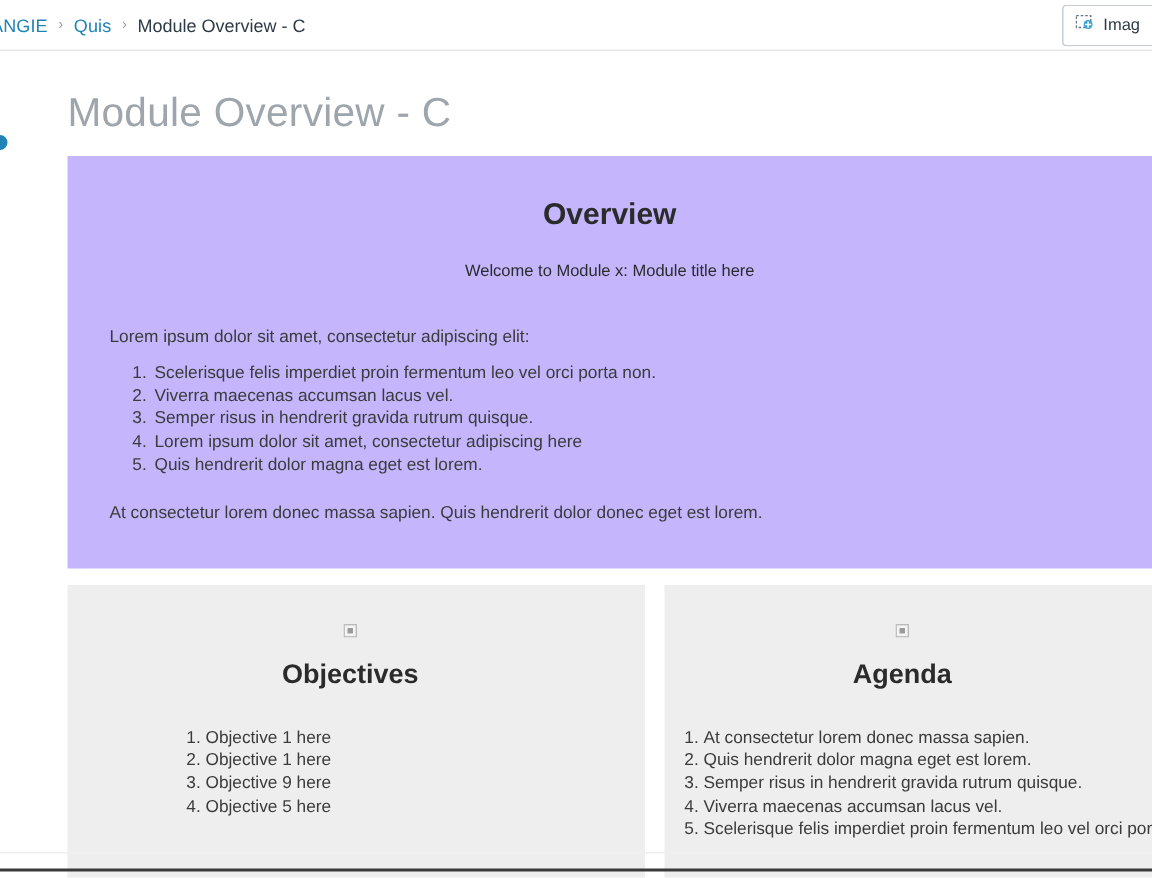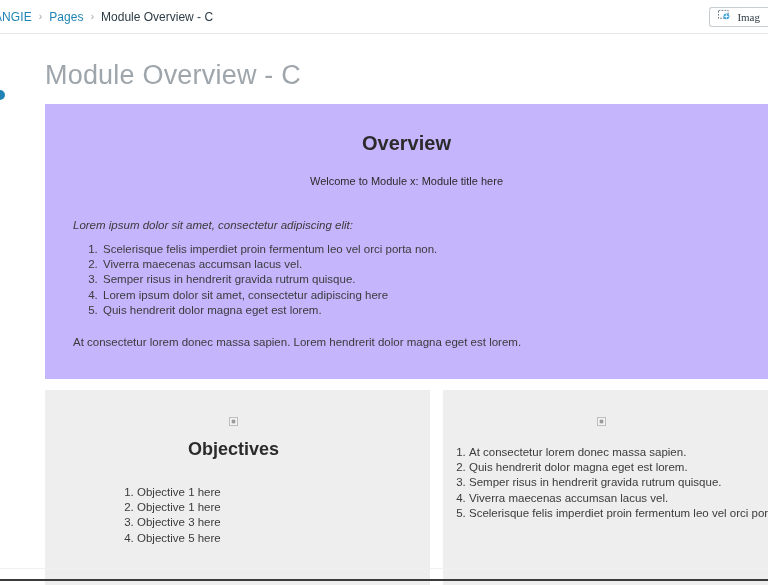--- a/index.html
+++ b/index.html
@@ -61,31 +61,30 @@
     position: absolute;
     right: 0; top: 3px;
     height: 28px;
     display: flex;
     align-items: center;
   }
   .image-btn {
     display: flex;
     align-items: center;
     gap: 5px;
-    height: 20px;
+    height: 28px;
     padding: 0 8px;
     border: 1px solid #c7cdd1;
     border-right: none;
     border-radius: 3px 0 0 3px;
     background: #ffffff;
     color: #2d3b45;
     font-size: 11px;
     white-space: nowrap;
     overflow: hidden;
-    font-family: Liberation Serif, serif;
   }
   .img-icon { display: block; }
 
   
   .left-badge {
     position: absolute;
     left: -7px; top: 88px;
     width: 14px; height: 14px;
     border-radius: 50%;
     background: #1f83b5;
@@ -132,21 +131,20 @@
     line-height: 22px;
   }
   .overview-body {
     margin: 25px 0 0 28px;
     width: 640px;
   }
   .lead-text {
     font-size: 11.5px;
     color: #3b3b3b;
     line-height: 17px;
-    font-style: italic;
   }
   .ov-list {
     margin: 8px 0 0 28px;
     padding: 0;
     list-style-position: outside;
   }
   .ov-list li {
     font-size: 11.5px;
     color: #3b3b3b;
     line-height: 15.2px;
@@ -218,21 +216,21 @@
 </style>
 </head>
 <body>
 
 <div id="app">
 
   <div class="topbar">
     <nav class="breadcrumb">
       <a class="crumb-link" href="#">ANGIE</a>
       <span class="crumb-sep">›</span>
-      <a class="crumb-link" href="#">Pages</a>
+      <a class="crumb-link" href="#">Quis</a>
       <span class="crumb-sep">›</span>
       <span class="crumb-current">Module Overview - C</span>
     </nav>
 
     <div class="topbar-right">
       <button class="image-btn">
         <span class="img-icon">
           <svg width="14" height="14" viewBox="0 0 16 16" aria-hidden="true">
             <rect x="0.6" y="1.6" width="11" height="9" fill="none" stroke="#6b7880" stroke-width="1.1" stroke-dasharray="2 1.4"></rect>
             <circle cx="9.6" cy="8.4" r="3.4" fill="#3aa3dd"></circle>
@@ -258,49 +256,50 @@
         <p class="lead-text">Lorem ipsum dolor sit amet, consectetur adipiscing elit:</p>
 
         <ol class="ov-list">
           <li>Scelerisque felis imperdiet proin fermentum leo vel orci porta non.</li>
           <li>Viverra maecenas accumsan lacus vel.</li>
           <li>Semper risus in hendrerit gravida rutrum quisque.</li>
           <li>Lorem ipsum dolor sit amet, consectetur adipiscing here</li>
           <li>Quis hendrerit dolor magna eget est lorem.</li>
         </ol>
 
-        <p class="closing-text">At consectetur lorem donec massa sapien. Lorem hendrerit dolor magna eget est lorem.</p>
+        <p class="closing-text">At consectetur lorem donec massa sapien. Quis hendrerit dolor donec eget est lorem.</p>
       </div>
     </section>
 
     <div class="cards-row">
 
       <section class="panel objectives">
         <span class="broken-img">
           <svg width="9" height="9" viewBox="0 0 10 10" aria-hidden="true">
             <rect x="0.5" y="0.5" width="9" height="9" fill="#f4f4f4" stroke="#b9b9b9" stroke-width="1"></rect>
             <rect x="3" y="3" width="4" height="4" fill="#9a9a9a"></rect>
           </svg>
         </span>
         <h3 class="panel-heading">Objectives</h3>
         <ol class="panel-list">
           <li>Objective 1 here</li>
           <li>Objective 1 here</li>
-          <li>Objective 3 here</li>
+          <li>Objective 9 here</li>
           <li>Objective 5 here</li>
         </ol>
       </section>
 
       <section class="panel agenda">
         <span class="broken-img">
           <svg width="9" height="9" viewBox="0 0 10 10" aria-hidden="true">
             <rect x="0.5" y="0.5" width="9" height="9" fill="#f4f4f4" stroke="#b9b9b9" stroke-width="1"></rect>
             <rect x="3" y="3" width="4" height="4" fill="#9a9a9a"></rect>
           </svg>
         </span>
+        <h3 class="panel-heading">Agenda</h3>
         <ol class="panel-list">
           <li>At consectetur lorem donec massa sapien.</li>
           <li>Quis hendrerit dolor magna eget est lorem.</li>
           <li>Semper risus in hendrerit gravida rutrum quisque.</li>
           <li>Viverra maecenas accumsan lacus vel.</li>
           <li>Scelerisque felis imperdiet proin fermentum leo vel orci porta non.</li>
         </ol>
       </section>
 
     </div>

